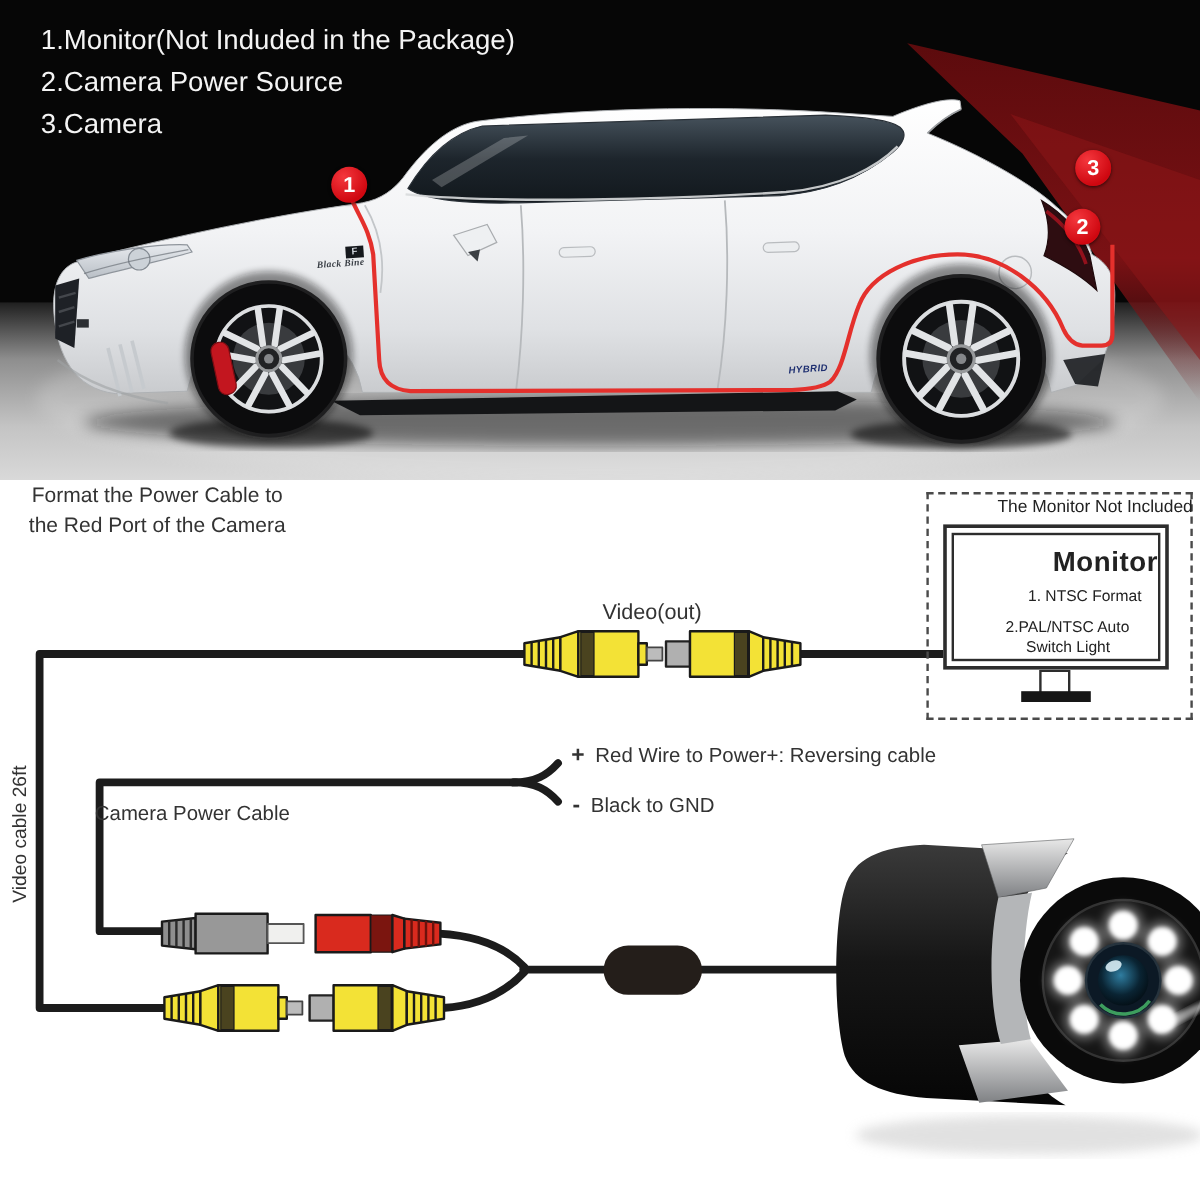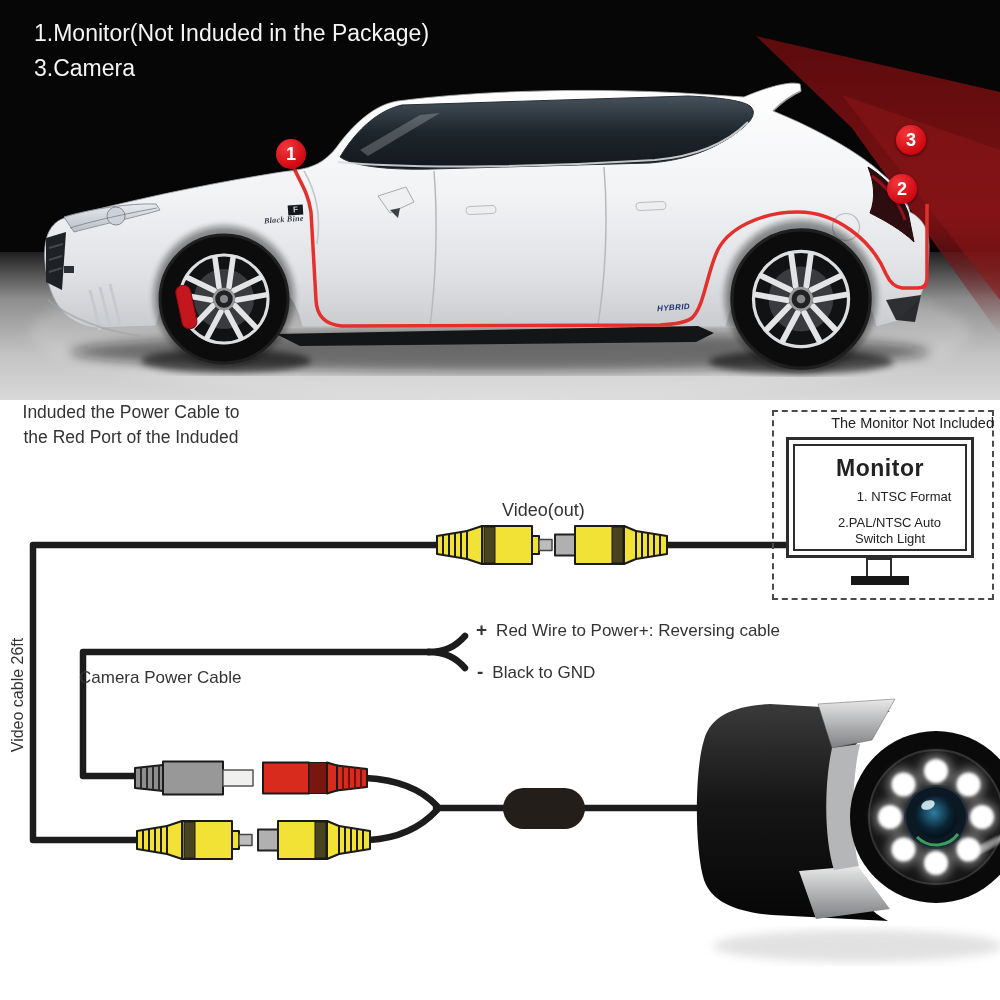--- a/index.html
+++ b/index.html
@@ -30,21 +30,21 @@
   #powerLabel{left:79px;top:220px;margin-top:48px;}
   .signrow{position:absolute;display:flex;gap:9px;align-items:baseline;color:#333;}
   #plusRow{left:476px;top:219px;} #minusRow{left:477px;top:261px;}
   .sign{font-weight:bold;font-size:19px;} .signtext{font-size:17px;}
   #connectNote{left:122px;top:304px;width:262px;text-align:center;font-size:17.5px;line-height:25px;color:#333;}
   
   #dashedBox{position:absolute;left:772px;top:10px;width:218px;height:186px;border:2px dashed #4a4a4a;}
   #monNote{position:absolute;left:772px;top:15px;width:222px;text-align:right;font-size:14.5px;color:#222;}
   #monFrame{position:absolute;left:786px;top:37px;width:188px;height:121px;border:3px solid #2d2d2d;background:#fff;box-sizing:border-box;}
   #monScreen{position:absolute;left:4px;top:4px;right:4px;bottom:4px;border:2px solid #2d2d2d;color:#222;}
-  #monTitle{text-align:center;font-size:23px;font-weight:bold;margin-top:9px;letter-spacing:.5px;}
+  #monTitle{text-align:right;font-size:23px;font-weight:bold;margin-top:9px;letter-spacing:.5px;}
   .mi{font-size:13px;} .mi1{margin:7px 0 0 48px;text-align:center;} .mi2{margin:11px 0 0 43px;} .mi3{margin:1px 0 0 60px;}
   #monStand{position:absolute;left:866px;top:158px;width:22px;height:17px;border:2px solid #2d2d2d;background:#fff;}
   #monBase{position:absolute;left:851px;top:176px;width:58px;height:9px;background:#161616;}
 </style>
 </head>
 <body>
 
 <div class="stage">
 
   <div class="photo">
@@ -167,20 +167,21 @@
         <use href="#wheel"></use>
       </g>
 
       <path d="M 293 166 C 300 182 308 192 311 212 L 316 300 Q 317 324 342 326 L 660 325
                Q 684 324 692 318 C 704 306 706 278 716 254 C 726 228 762 212 798 212
                C 836 212 872 240 886 274 Q 892 287 902 288 L 918 288 Q 927 288 927 279 L 927 204" fill="none" stroke="#e4302c" stroke-width="3.5" stroke-linejoin="round"></path>
     </svg>
 
     <div class="overlay">
       <div>1.Monitor(Not Induded in the Package)</div>
+      <div>2.Camera Power Source</div>
       <div>3.Camera</div>
     </div>
 
     <div class="marker" id="marker1">1</div>
     <div class="marker" id="marker2">2</div>
     <div class="marker" id="marker3">3</div>
 
     <div class="badge-f">F</div>
     <div class="badge-edition">Black Bine</div>
     <div class="badge-hybrid">HYBRID</div>
@@ -309,22 +310,22 @@
     <div class="signrow" id="plusRow">
       <span class="sign">+</span>
       <span class="signtext">Red Wire to Power+: Reversing cable</span>
     </div>
     <div class="signrow" id="minusRow">
       <span class="sign">-</span>
       <span class="signtext">Black to GND</span>
     </div>
 
     <div id="connectNote">
-      <div>Induded the Power Cable to</div>
-      <div>the Red Port of the Induded</div>
+      <div>Format the Power Cable to</div>
+      <div>the Red Port of the Camera</div>
     </div>
 
     <div id="dashedBox"></div>
     <div id="monNote">The Monitor Not Included</div>
     <div id="monFrame">
       <div id="monScreen">
         <div id="monTitle">Monitor</div>
         <div class="mi mi1">1. NTSC Format</div>
         <div class="mi mi2">2.PAL/NTSC Auto</div>
         <div class="mi mi3">Switch Light</div>

